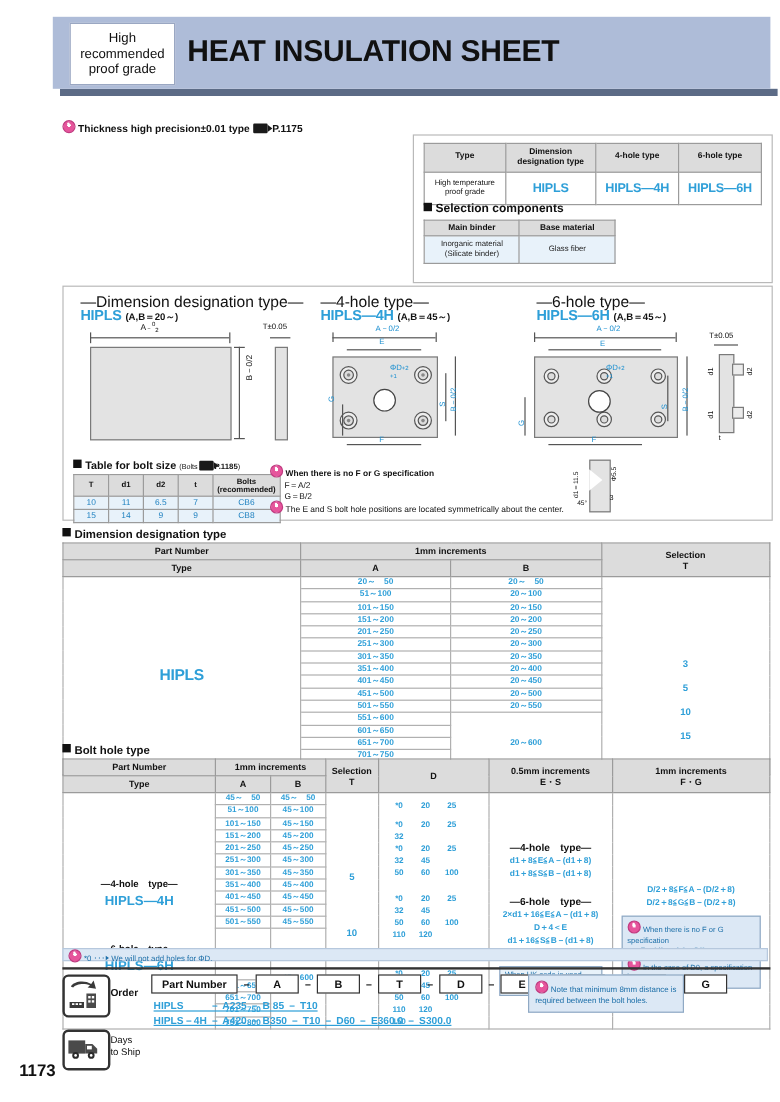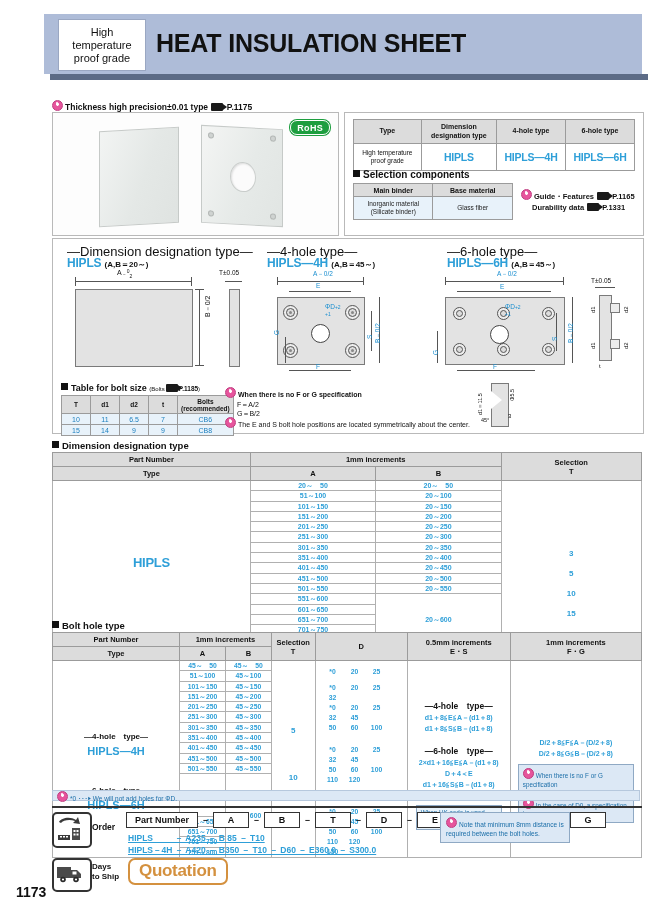--- a/index.html
+++ b/index.html
@@ -188,21 +188,21 @@
   .order-icon{
     position:absolute;left:52px;top:812px;width:36px;height:32px;
     border:2px solid #333;border-radius:5px;background:#fff;
     overflow:hidden;
   }
   .order-label{position:absolute;left:92px;top:822px;font-size:8.5px;font-weight:bold;}
   .ship-icon{
     position:absolute;left:52px;top:858px;width:36px;height:30px;
     border:2px solid #333;border-radius:5px;background:#fff;overflow:hidden;
   }
-  .ship-label{position:absolute;left:92px;top:862px;font-size:8px;font-weight:bold;line-height:9.5px;}
+  .ship-label{position:absolute;left:92px;top:862px;font-size:8px;font-weight:normal;line-height:9.5px;}
   .quote{
     position:absolute;left:128px;top:858px;
     border:2px solid #d4913f;border-radius:7px;color:#d4913f;
     font-size:17px;font-weight:bold;padding:1px 9px 2px;letter-spacing:-0.3px;
   }
   .pn-row{position:absolute;left:126px;top:812px;display:flex;align-items:center;gap:0;font-size:9px;font-weight:bold;}
   .pn-cell{border:1px solid #333;background:#fff;padding:2px 0;text-align:center;min-width:34px;font-size:9px;font-weight:bold;}
   .pn-cell.first{min-width:62px;padding:2px 4px;}
   .pn-dash{padding:0 3px;font-size:9px;}
   .ex{position:absolute;font-size:8.5px;color:#2e9fd8;font-weight:bold;white-space:nowrap;text-decoration:underline;}
@@ -215,43 +215,32 @@
 </style>
 </head>
 <body>
 
 <div class="page">
 
   <div class="banner-shadow"></div>
   <div class="banner">
     <div class="grade-box">
       <span>High</span>
-      <span>temperature</span>
+      <span>recommended</span>
       <span>proof grade</span>
     </div>
     <div class="banner-title">HEAT INSULATION SHEET</div>
   </div>
 
   <div class="topnote">
     <span class="pin"></span><span>Thickness high precision±0.01 type</span>
     <span class="bookicon"></span>
     <span>P.1175</span>
   </div>
 
-  <div class="photo-panel">
-    <div class="sheet1"></div>
-    <div class="sheet2">
-      <div class="hole-c"></div>
-      <div class="hole-s" style="left:6px;top:6px;"></div>
-      <div class="hole-s" style="right:6px;top:6px;"></div>
-      <div class="hole-s" style="left:6px;bottom:6px;"></div>
-      <div class="hole-s" style="right:6px;bottom:6px;"></div>
-    </div>
-    <div class="rohs">RoHS</div>
-  </div>
 
   <div class="tr-panel">
     <table class="g type-tbl">
       <tbody>
           <tr>
         <th style="width:66px">Type</th>
         <th style="width:74px">Dimension designation type</th>
         <th style="width:68px">4-hole type</th>
         <th style="width:68px">6-hole type</th>
       </tr>
@@ -274,32 +263,20 @@
         <th style="width:80px">Main binder</th>
         <th style="width:80px">Base material</th>
       </tr>
       <tr>
         <td>Inorganic material (Silicate binder)</td>
         <td>Glass fiber</td>
       </tr>
     </tbody>
       </table>
 
-    <div class="pc-links">
-      <div>
-        <span class="pin"></span><span>Guide・Features</span>
-        <span class="bookicon"></span>
-        <span>P.1165</span>
-      </div>
-      <div style="padding-left:11px">
-        <span>Durability data</span>
-        <span class="bookicon"></span>
-        <span>P.1331</span>
-      </div>
-    </div>
   </div>
 
   <div class="draw-panel">
 
     <div class="dlabel" style="left:14px;top:5px;">—Dimension designation type—</div>
     <div class="dtitle" style="left:14px;top:17px;">
       <span>HIPLS</span>
       <small>(A,B＝20～)</small>
     </div>
     <div class="plate" style="left:22px;top:50px;width:116px;height:76px;"></div>
@@ -748,16 +725,15 @@
       <circle cx="9" cy="19.5" r="2.8" fill="#2a2a2a"></circle>
       <circle cx="9" cy="19.5" r="1.1" fill="#fff"></circle>
       <circle cx="22" cy="19.5" r="2.8" fill="#2a2a2a"></circle>
       <circle cx="22" cy="19.5" r="1.1" fill="#fff"></circle>
     </svg>
   </div>
   <div class="ship-label">
     <div>Days</div>
     <div>to Ship</div>
   </div>
-  <div class="quote">Quotation</div>
 
   <div class="pageno">1173</div>
 </div>
 
 </body></html>

